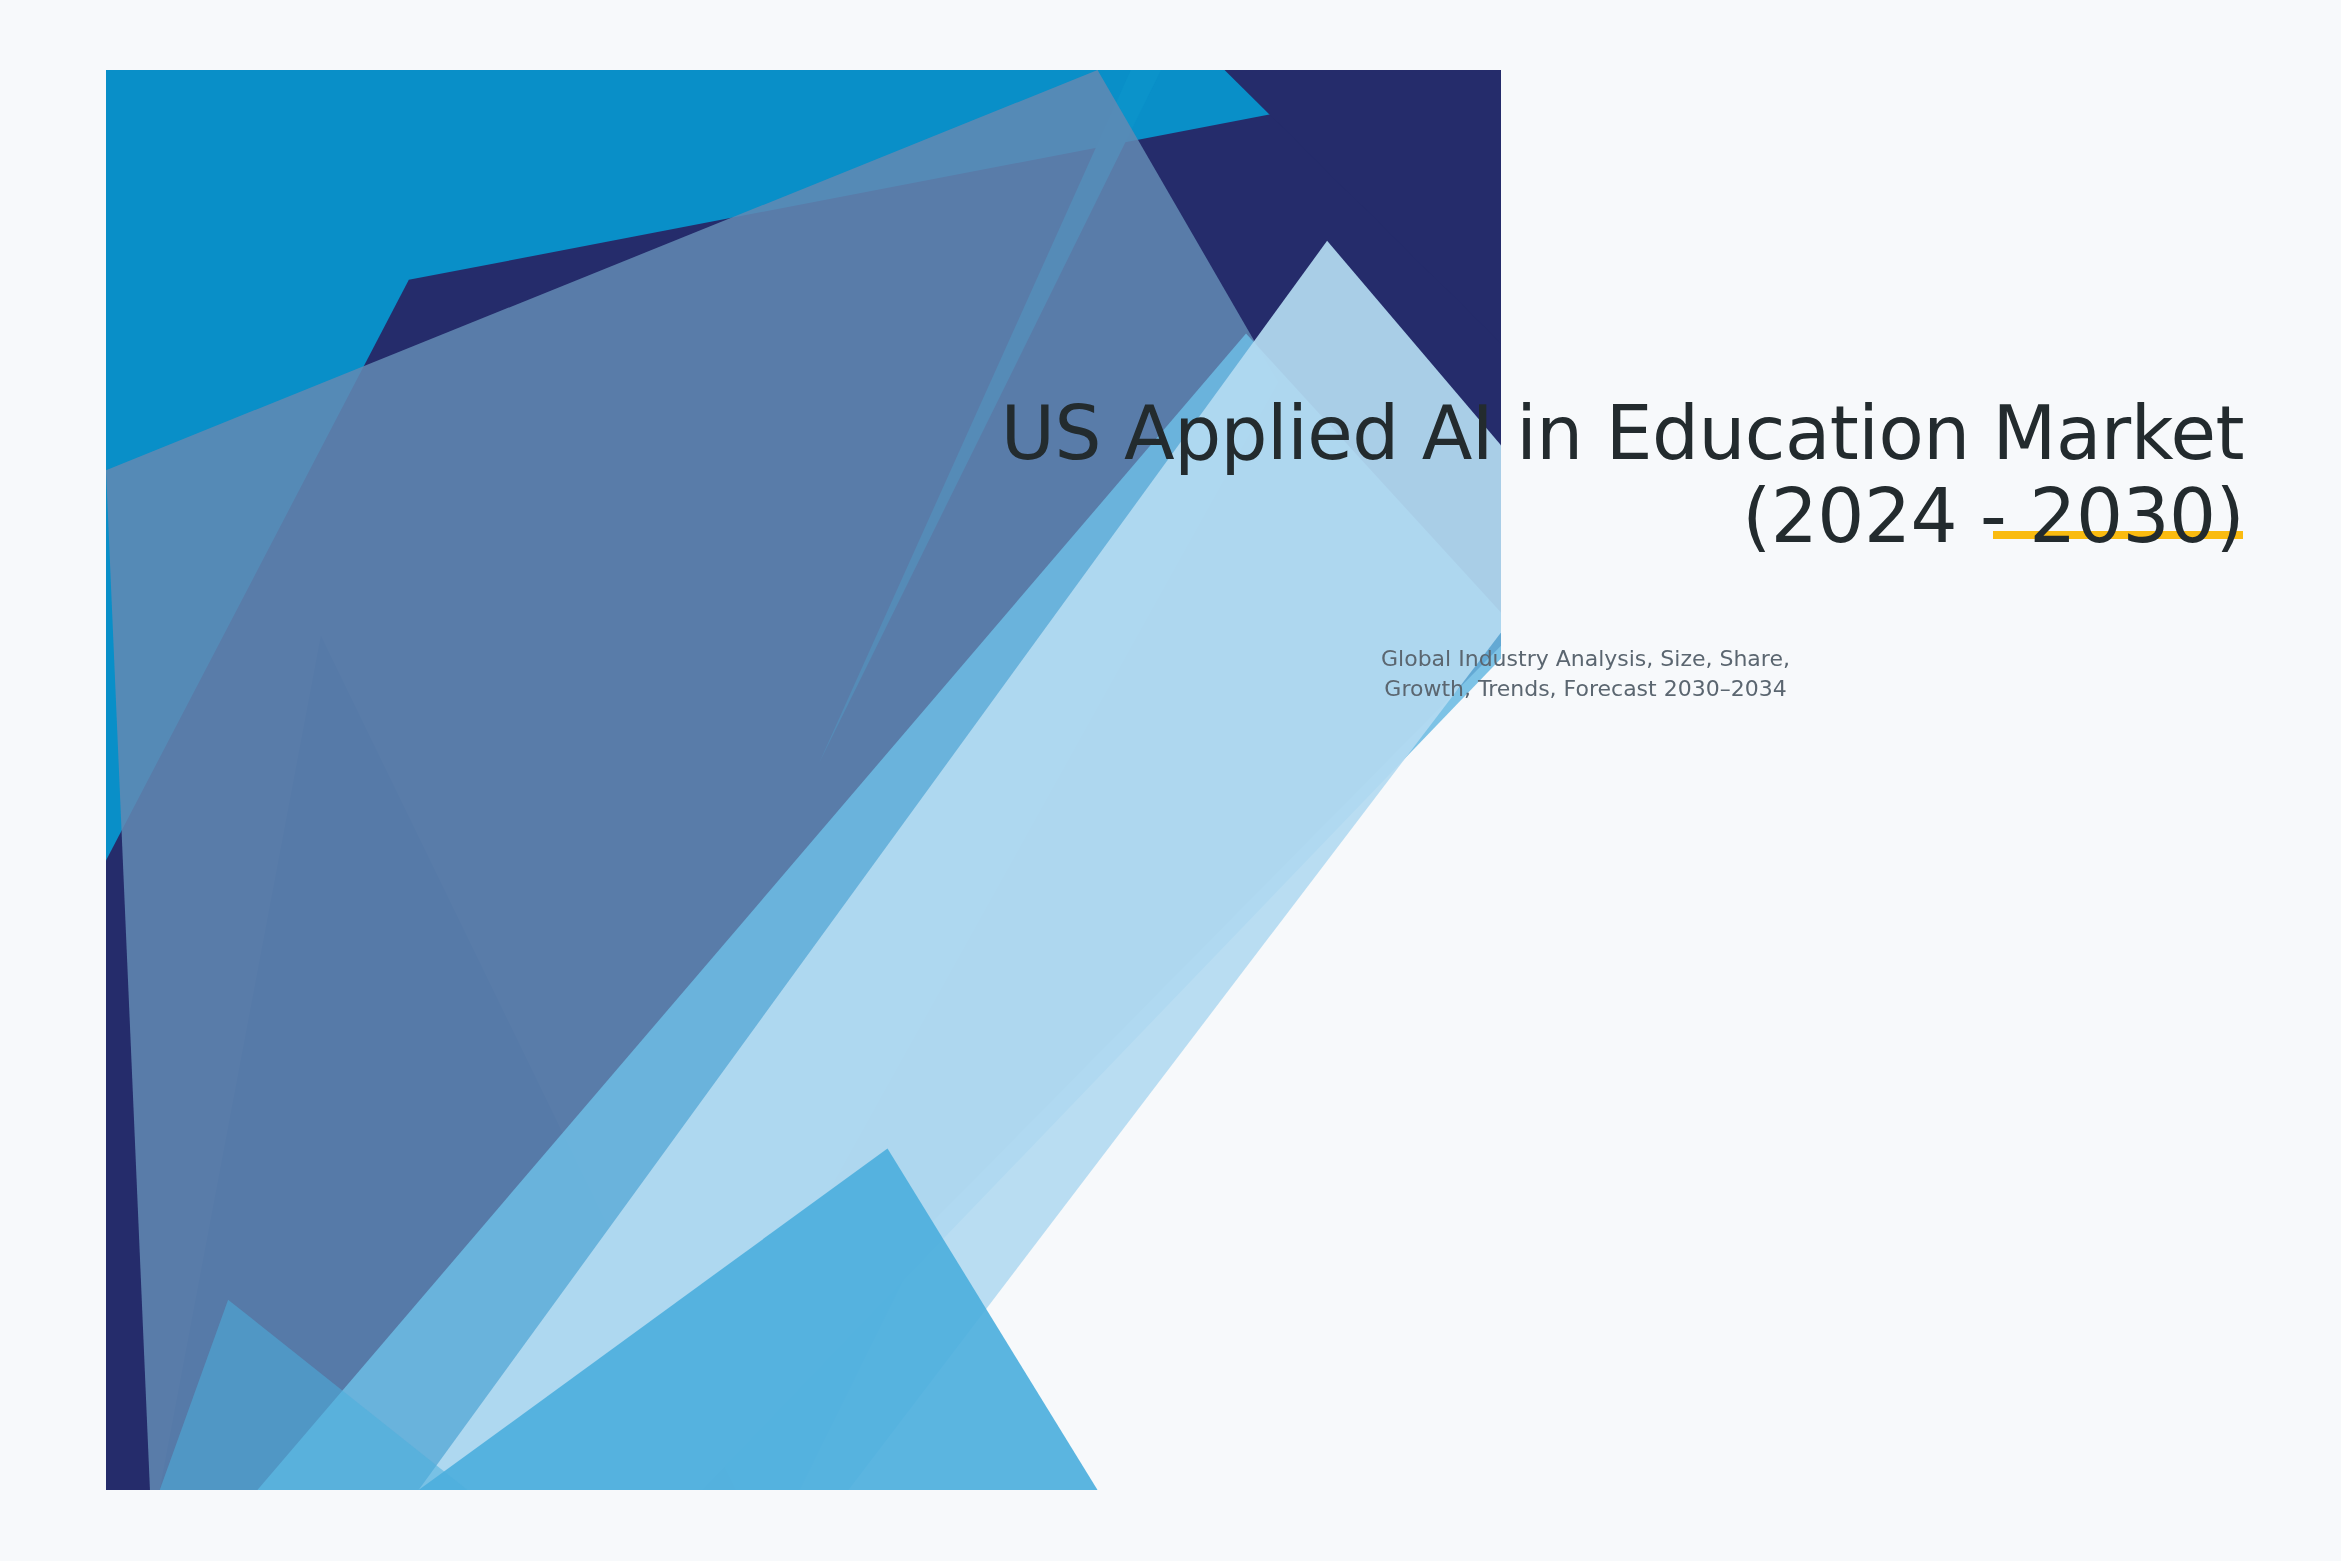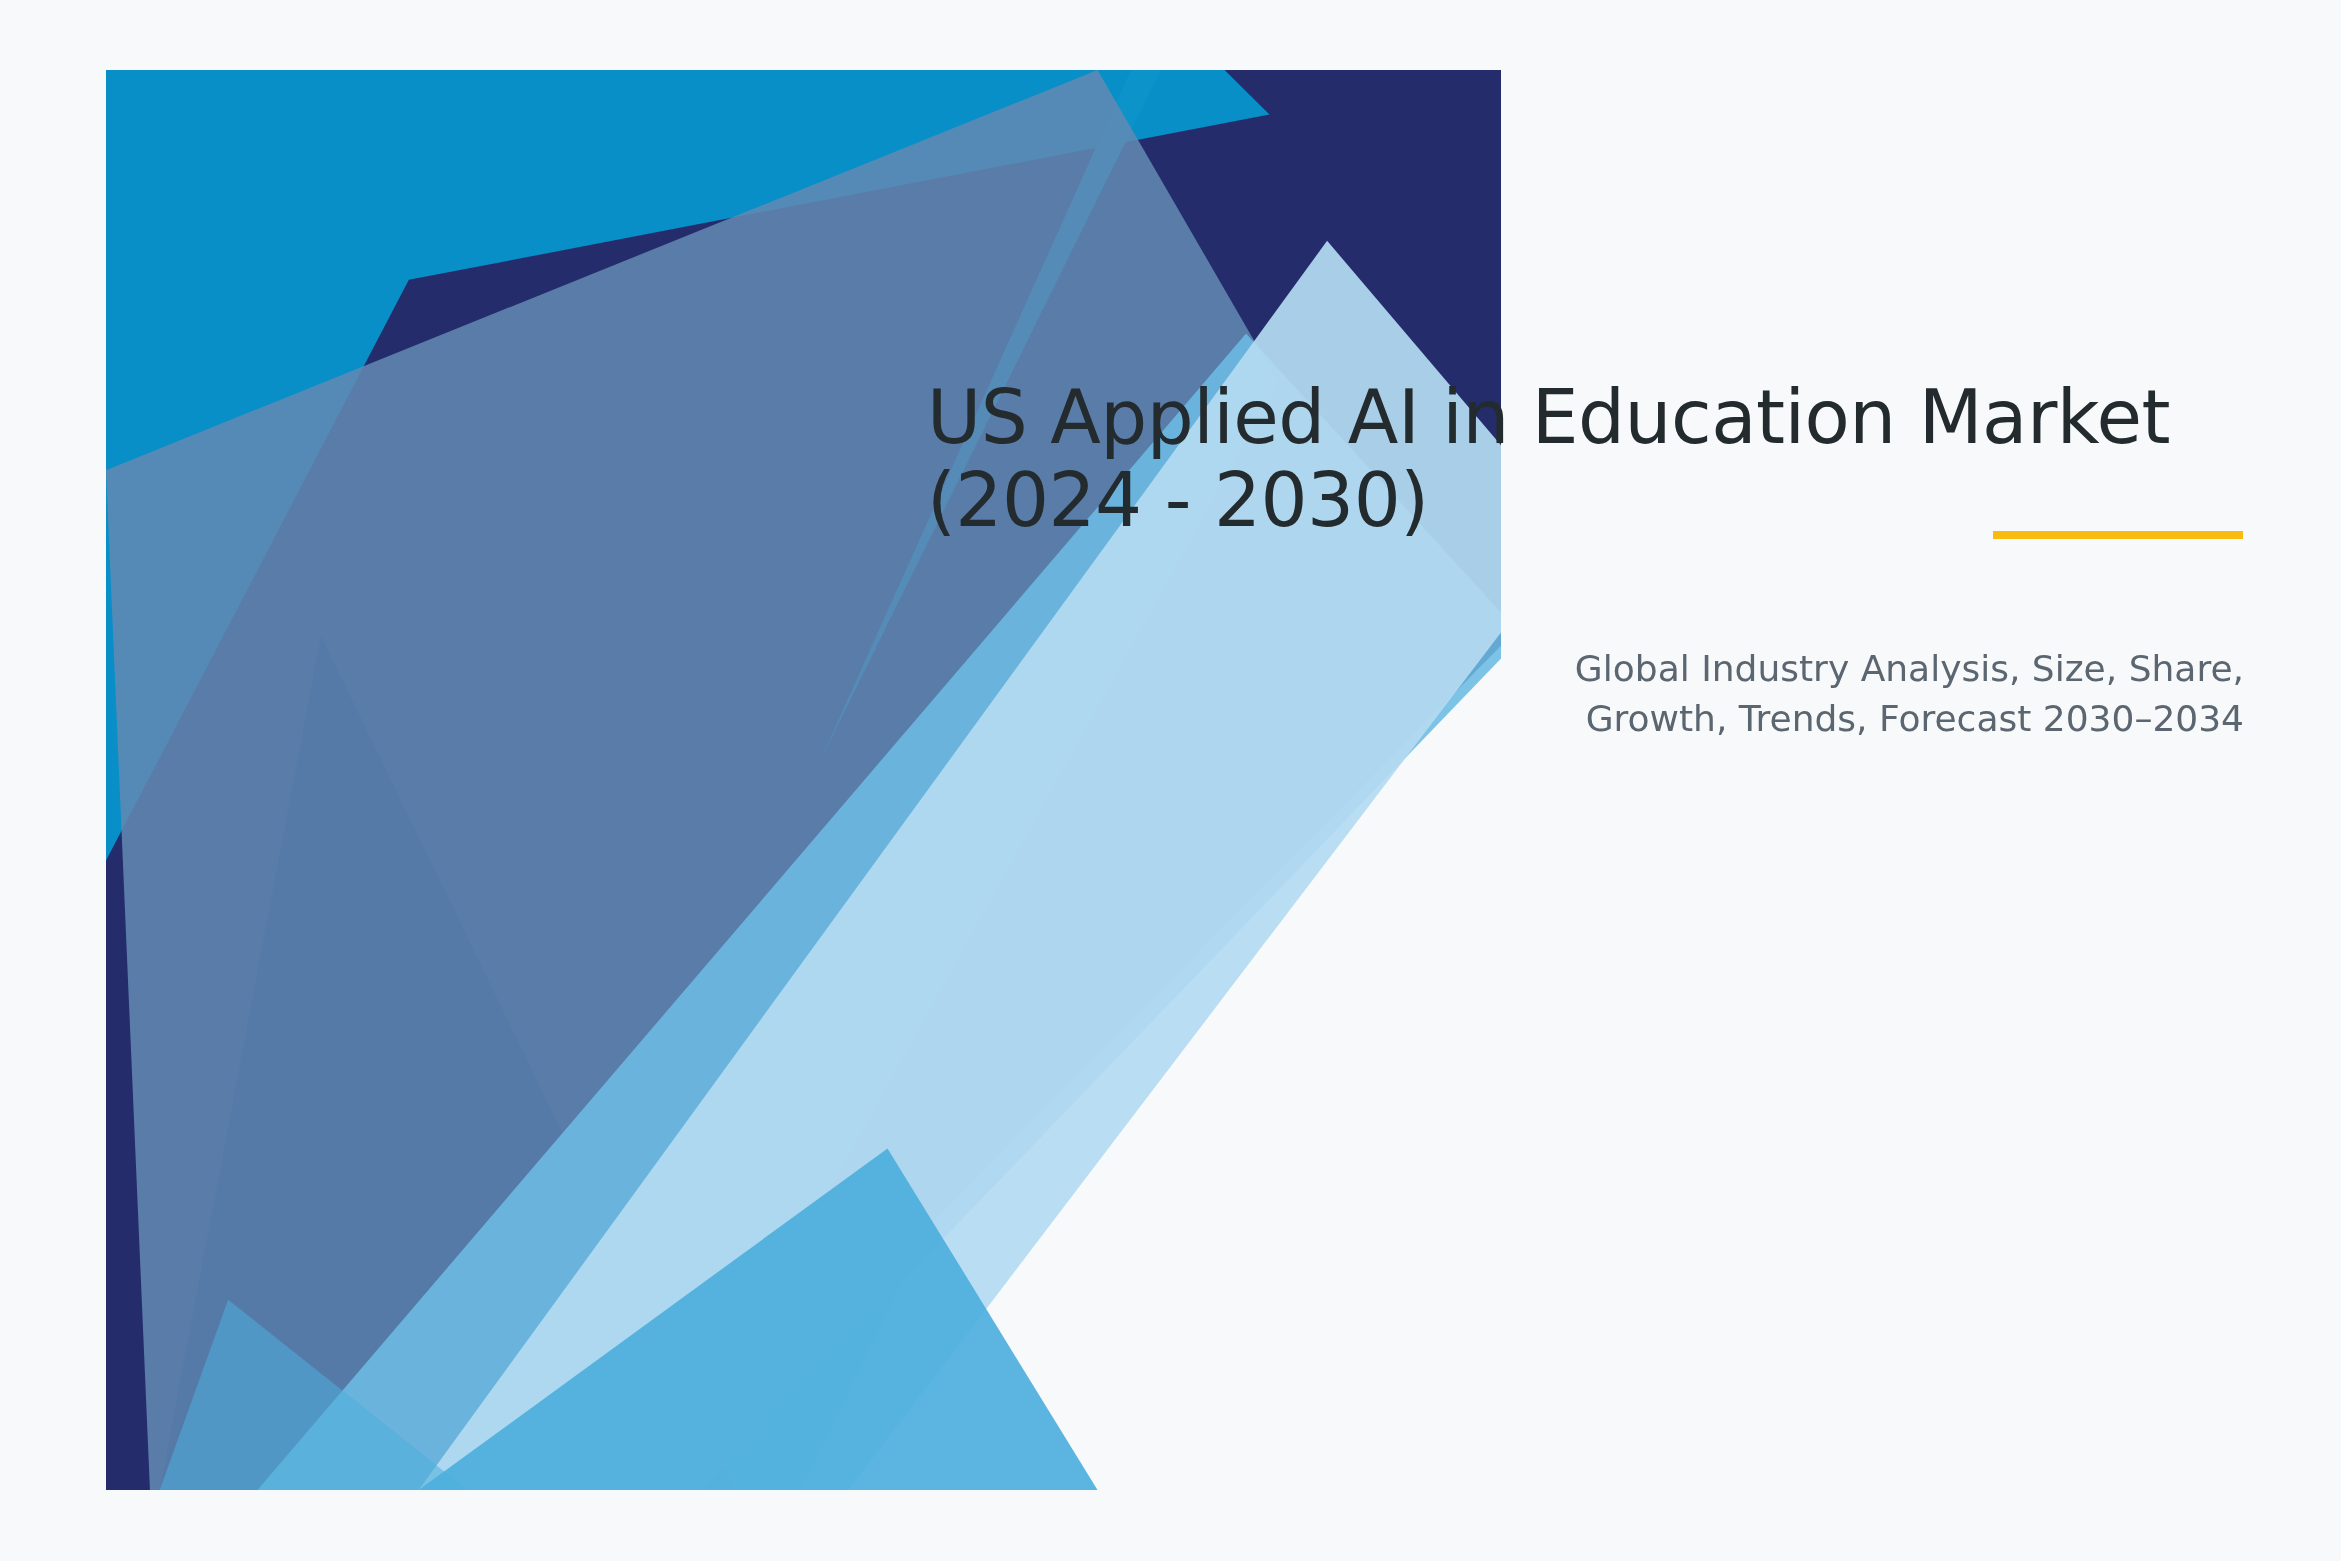--- a/index.html
+++ b/index.html
@@ -28,22 +28,23 @@
   #artwork-svg {
     display: block;
     width: 100%;
     height: 100%;
   }
 
   
   #title-block {
     position: absolute;
     left: 927px;
-    top: 376px;
+    top: 392px;
     width: 1317px;
+    text-align: right;
   }
   #report-title {
     margin: 0;
     font-size: 74px;
     line-height: 1.12;
     font-weight: 400;
     color: #232b2e;
     letter-spacing: -0.5px;
     position: relative;
     z-index: 3;
@@ -61,22 +62,22 @@
     height: 8.3px;
     background: #fabb10;
     z-index: 2;
   }
   #report-subtitle {
     margin: 0;
     position: absolute;
     left: 927px;
     top: 644px;
     width: 1317px;
-    text-align: right;
-    font-size: 36px;
+    text-align: center;
+    font-size: 22px;
     line-height: 1.38;
     font-weight: 400;
     color: #5b6670;
     letter-spacing: 0px;
   }
   .subtitle-line { display: block; }
 </style>
 </head>
 <body>
 

